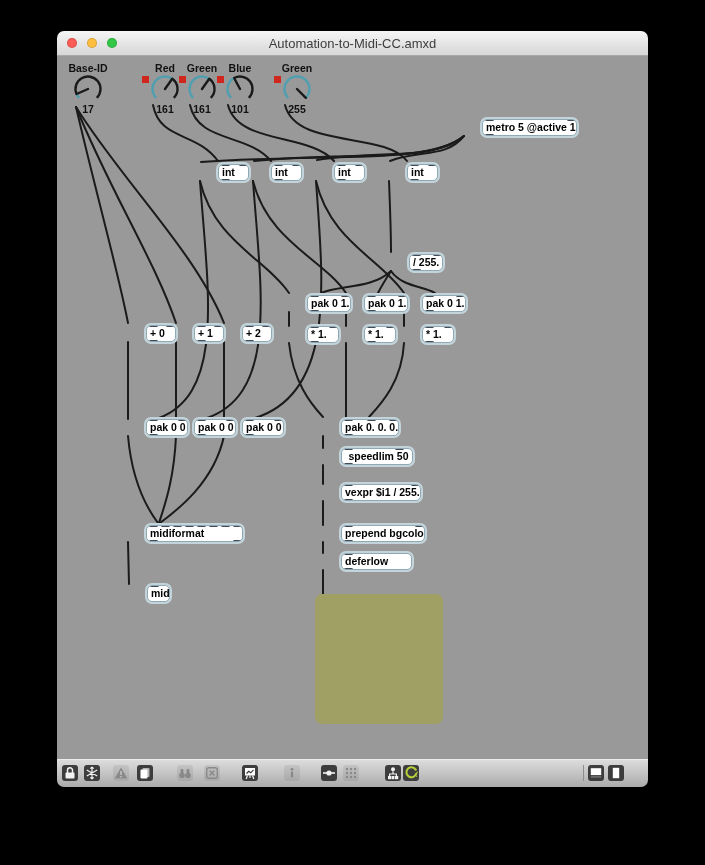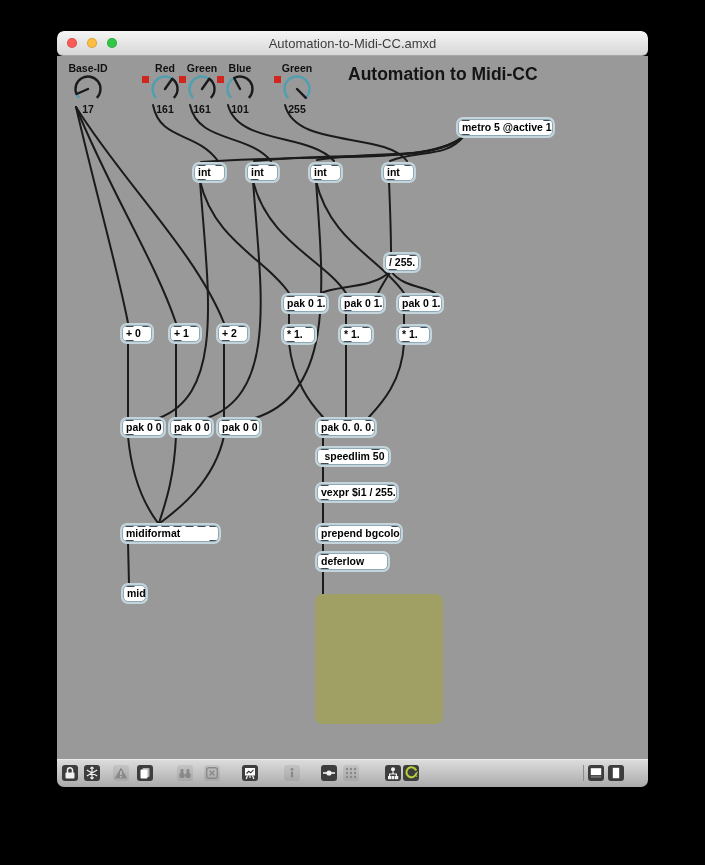--- a/index.html
+++ b/index.html
@@ -1,28 +1,28 @@
 <!DOCTYPE html>
 <html><head>
 <meta charset="utf-8">
 <style>
   html,body{margin:0;padding:0;background:#000;width:705px;height:865px;overflow:hidden;
     font-family:"Liberation Sans", sans-serif;}
   #window{position:absolute;left:57px;top:31px;width:591px;border-radius:7px;overflow:hidden;
     box-shadow:0 8px 28px rgba(0,0,0,.65);}
   #titlebar{height:24px;background:linear-gradient(#f5f5f5,#d7d7d7);border-bottom:1px solid #a8a8a8;
-    position:relative;display:flex;align-items:center;justify-content:center;border-radius:6px;}
+    position:relative;display:flex;align-items:center;justify-content:center;}
   #titlebar .title{font-size:13px;color:#3d3d3d;}
   .lights{position:absolute;left:10px;top:7px;display:flex;gap:10px;}
   .light{width:10px;height:10px;border-radius:50%;}
   #canvas{position:relative;width:591px;height:703px;background:#999999;overflow:hidden;}
   #cords{position:absolute;left:0;top:0;z-index:1;}
   .maxbox{position:absolute;height:17px;background:#fff;border:1px solid #8fa8b4;border-radius:5px;
     box-shadow:0 0 0 2px #c3d4da;box-sizing:border-box;z-index:2;font-weight:bold;font-size:10.5px;
-    line-height:15px;color:#000;padding-left:3px;white-space:nowrap;overflow:hidden;}
+    line-height:15px;color:#000;padding-left:3px;white-space:nowrap;overflow:hidden;margin-left:24px;}
   .io{position:absolute;width:9px;height:3px;background:#3f4a54;border-radius:1.5px;}
   .inlet{top:-2px;} .outlet{bottom:-2px;}
   .dial{position:absolute;width:46px;z-index:2;text-align:center;}
   .dial .dlabel{font-size:10.5px;font-weight:bold;color:#111;height:12px;}
   .dial .dvalue{font-size:10.5px;font-weight:bold;color:#111;margin-top:-3px;}
   .autodot{position:absolute;width:7px;height:7px;background:#cf271d;z-index:3;}
   #comment-title{position:absolute;z-index:2;font-size:17.5px;font-weight:bold;color:#141414;white-space:nowrap;}
   #panel{position:absolute;border-radius:7px;z-index:2;}
   #toolbar{height:27px;background:linear-gradient(#dcdcdc,#ababab);border-top:1px solid #ececec;
     position:relative;}
@@ -80,21 +80,20 @@
         <path d="M71,380 C75,425 89,451 101,467" fill="none" stroke="#1b1b1b" stroke-width="2" stroke-linecap="round"></path>
         <path d="M119,380 C117,425 107,451 102,467" fill="none" stroke="#1b1b1b" stroke-width="2" stroke-linecap="round"></path>
         <path d="M167,380 C157,427 119,455 103,467" fill="none" stroke="#1b1b1b" stroke-width="2" stroke-linecap="round"></path>
         <path d="M71,486 L72,528" fill="none" stroke="#1b1b1b" stroke-width="2" stroke-linecap="round"></path>
         <path d="M266,380 L266,392" fill="none" stroke="#1b1b1b" stroke-width="2" stroke-linecap="round"></path>
         <path d="M266,409 L266,428" fill="none" stroke="#1b1b1b" stroke-width="2" stroke-linecap="round"></path>
         <path d="M266,445 L266,469" fill="none" stroke="#1b1b1b" stroke-width="2" stroke-linecap="round"></path>
         <path d="M266,486 L266,497" fill="none" stroke="#1b1b1b" stroke-width="2" stroke-linecap="round"></path>
         <path d="M266,514 L266,538" fill="none" stroke="#1b1b1b" stroke-width="2" stroke-linecap="round"></path>
       </svg>
-    <div id="comment-title" style="left: 291px; top: 8px;">Automation to Midi-CC</div>
     <div id="panel" style="left: 258px; top: 538px; width: 128px; height: 130px; background: rgb(160, 160, 101);"></div>
   <div class="maxbox" style="left: 401px; top: 63px; width: 95px;">metro 5 @active 1<div class="io inlet" style="left: 2px; background: rgb(63, 74, 84);"></div><div class="io inlet" style="left: 84px; background: rgb(63, 74, 84);"></div><div class="io outlet" style="left: 2px; background: rgb(63, 74, 84);"></div></div>
       <div class="maxbox" style="left: 137px; top: 108px; width: 31px;">int<div class="io inlet" style="left: 2px; background: rgb(63, 74, 84);"></div><div class="io inlet" style="left: 20px; background: rgb(63, 74, 84);"></div><div class="io outlet" style="left: 2px; background: rgb(63, 74, 84);"></div></div>
       <div class="maxbox" style="left: 190px; top: 108px; width: 31px;">int<div class="io inlet" style="left: 2px; background: rgb(63, 74, 84);"></div><div class="io inlet" style="left: 20px; background: rgb(63, 74, 84);"></div><div class="io outlet" style="left: 2px; background: rgb(63, 74, 84);"></div></div>
       <div class="maxbox" style="left: 253px; top: 108px; width: 31px;">int<div class="io inlet" style="left: 2px; background: rgb(63, 74, 84);"></div><div class="io inlet" style="left: 20px; background: rgb(63, 74, 84);"></div><div class="io outlet" style="left: 2px; background: rgb(63, 74, 84);"></div></div>
       <div class="maxbox" style="left: 326px; top: 108px; width: 31px;">int<div class="io inlet" style="left: 2px; background: rgb(63, 74, 84);"></div><div class="io inlet" style="left: 20px; background: rgb(63, 74, 84);"></div><div class="io outlet" style="left: 2px; background: rgb(63, 74, 84);"></div></div>
       <div class="maxbox" style="left: 328px; top: 198px; width: 34px;">/ 255.<div class="io inlet" style="left: 2px; background: rgb(63, 74, 84);"></div><div class="io inlet" style="left: 23px; background: rgb(63, 74, 84);"></div><div class="io outlet" style="left: 2px; background: rgb(63, 74, 84);"></div></div>
       <div class="maxbox" style="left: 226px; top: 239px; width: 44px;">pak 0 1.<div class="io inlet" style="left: 2px; background: rgb(63, 74, 84);"></div><div class="io inlet" style="left: 33px; background: rgb(63, 74, 84);"></div><div class="io outlet" style="left: 2px; background: rgb(63, 74, 84);"></div></div>
       <div class="maxbox" style="left: 283px; top: 239px; width: 44px;">pak 0 1.<div class="io inlet" style="left: 2px; background: rgb(63, 74, 84);"></div><div class="io inlet" style="left: 33px; background: rgb(63, 74, 84);"></div><div class="io outlet" style="left: 2px; background: rgb(63, 74, 84);"></div></div>
       <div class="maxbox" style="left: 341px; top: 239px; width: 44px;">pak 0 1.<div class="io inlet" style="left: 2px; background: rgb(63, 74, 84);"></div><div class="io inlet" style="left: 33px; background: rgb(63, 74, 84);"></div><div class="io outlet" style="left: 2px; background: rgb(63, 74, 84);"></div></div>

